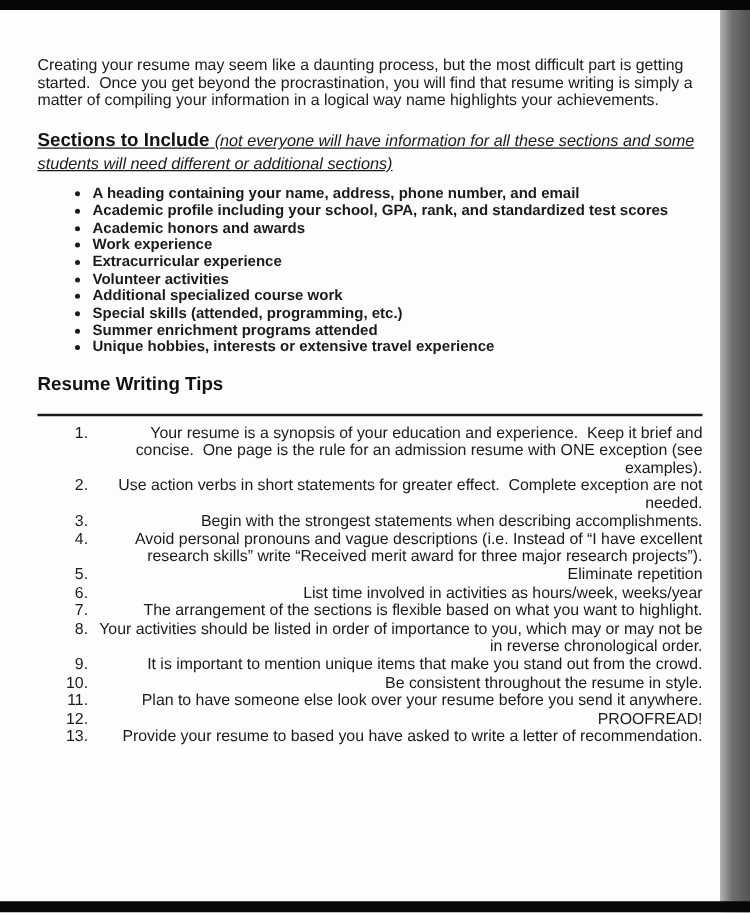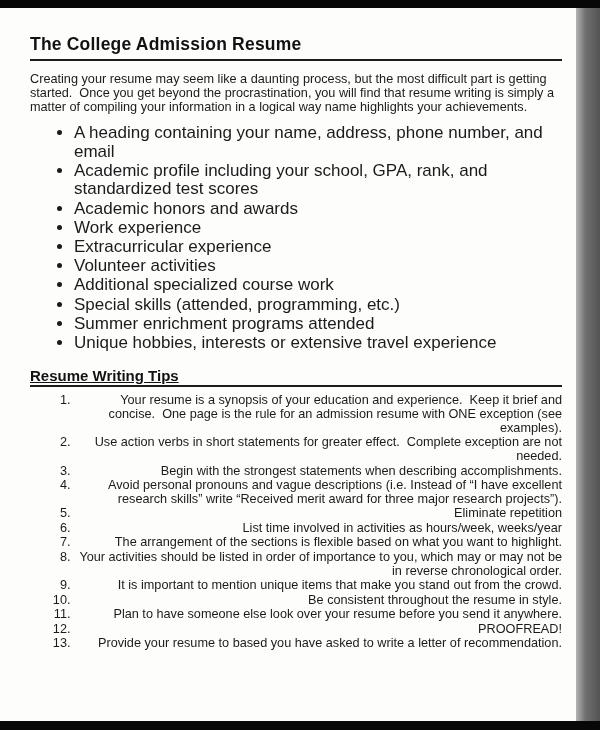--- a/index.html
+++ b/index.html
@@ -61,34 +61,34 @@
   }
   .heading-note {
     font-style: italic;
     font-size: 13px;
   }
   .ruled-heading {
     margin: 14px 0 0;
     font-size: 15px;
     font-weight: 700;
     color: #121212;
-    padding-bottom: 1px;
+    padding-bottom: 15px;
     border-bottom: 2px solid #1c1c1c;
-    text-decoration: underline;
   }
   ul.bullets {
     margin: 9px 0 0;
     padding-left: 44px;
     list-style: disc outside;
   }
   ul.bullets li {
-    font-size: 17px;
+    font-size: 12px;
     line-height: 1.1;
     margin: 0 0 0.5px;
     white-space: pre-wrap;
+    font-weight: bold;
   }
   ol.tips {
     margin: 7px 0 0;
     padding-left: 44px;
     text-align: right;
   }
   ol.tips li {
     font-size: 12.7px;
     line-height: 1.1;
     margin: 0 0 0.5px;
@@ -98,24 +98,27 @@
 </style>
 </head>
 <body>
 
 <div class="scan-bar-top"></div>
 <div class="scan-strip-right"></div>
 <div class="scan-bar-bottom"></div>
 
 <div class="page">
 
-  <h1 class="doc-title">The College Admission Resume</h1>
 
   <p class="body-text">Creating your resume may seem like a daunting process, but the most difficult part is getting started.  Once you get beyond the procrastination, you will find that resume writing is simply a matter of compiling your information in a logical way name highlights your achievements.</p>
 
+  <div class="section-heading-wrap">
+    <span class="heading-inline">Sections to Include</span>
+    <span class="heading-note">(not everyone will have information for all these sections and some students will need different or additional sections)</span>
+  </div>
 
   <ul class="bullets">
     <li>A heading containing your name, address, phone number, and email</li>
     <li>Academic profile including your school, GPA, rank, and standardized test scores</li>
     <li>Academic honors and awards</li>
     <li>Work experience</li>
     <li>Extracurricular experience</li>
     <li>Volunteer activities</li>
     <li>Additional specialized course work</li>
     <li>Special skills (attended, programming, etc.)</li>

